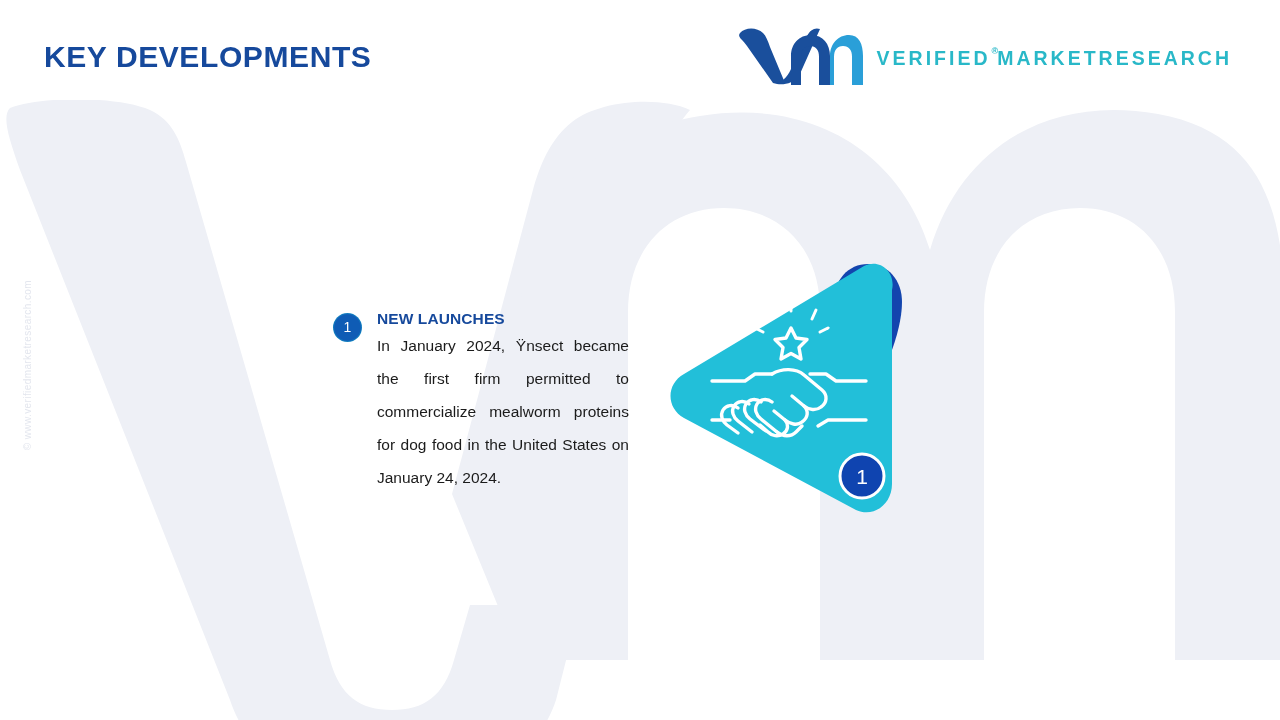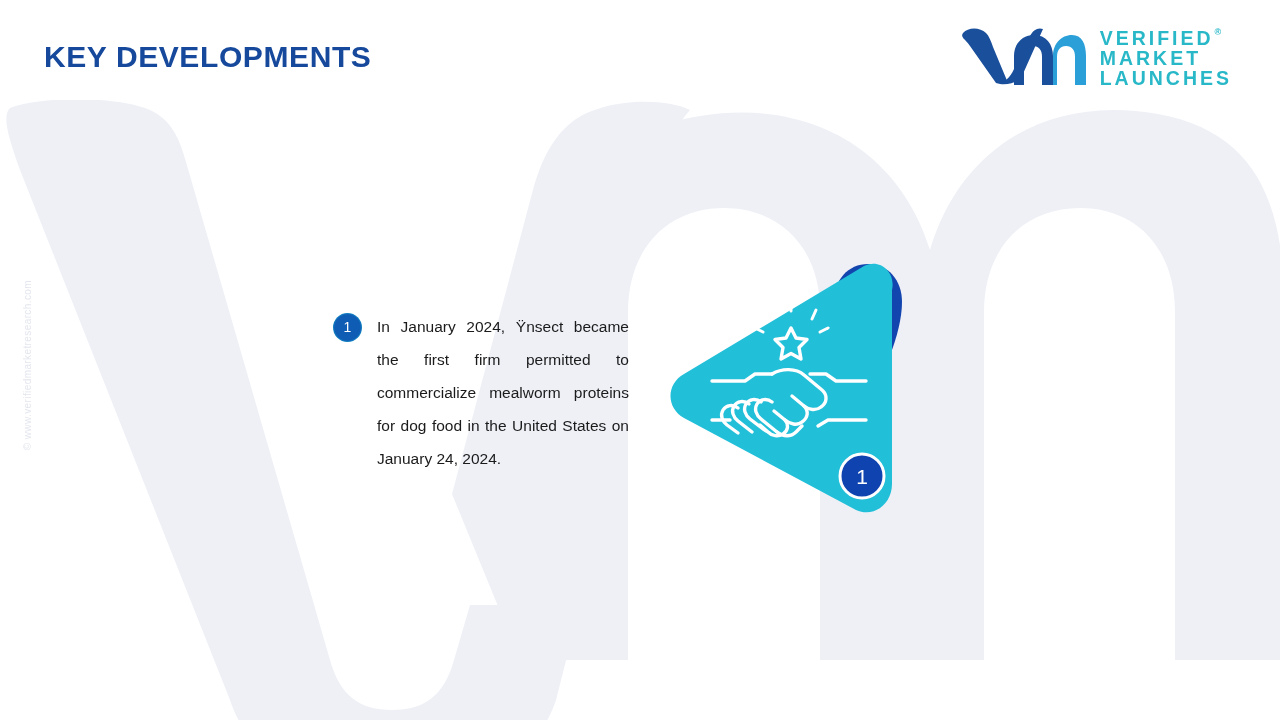--- a/index.html
+++ b/index.html
@@ -59,21 +59,20 @@
     top: 26px;
     display: flex;
     align-items: center;
     gap: 14px;
   }
 
   #logo-mark { display: block; }
 
   #logo-wordmark {
     display: flex;
-    flex-direction: column;
     line-height: 1.03;
     padding-top: 2px;
   }
 
   .wordmark-line {
     font-family: "Liberation Sans", sans-serif;
     font-size: 19.5px;
     font-weight: bold;
     letter-spacing: 3.0px;
     color: #29b8c8;
@@ -262,35 +261,36 @@
                  L 115 31
                  C 115 24, 112 20, 106 20
                  C 100 20, 97 24, 97 31
                  L 97 59
                  L 93 59 Z" fill="#2a9fd8"></path>
       </svg>
 
       <div id="logo-wordmark">
         <div class="wordmark-line"><span>VERIFIED</span><span class="reg-mark">®</span></div>
         <div class="wordmark-line">MARKET</div>
-        <div class="wordmark-line">LAUNCHES</div>
+        <div class="wordmark-line">RESEARCH</div>
       </div>
 
     </div>
   </div>
 
   <div id="side-watermark">© www.verifiedmarketresearch.com</div>
 
   <div id="content-block">
 
     <div id="item-badge">
       <span id="item-badge-number">1</span>
     </div>
 
     <div id="item-text">
+      <div id="item-heading">NEW LAUNCHES</div>
       <div id="item-body">In January 2024, Ÿnsect became the first firm permitted to commercialize mealworm proteins for dog food in the United States on January 24, 2024.</div>
     </div>
 
   </div>
 
   <svg id="graphic" viewBox="0 0 280 290" aria-hidden="true">
 
     <path d="M 218 16
              C 238 16, 252 32, 252 54
              C 252 86, 232 130, 218 152

